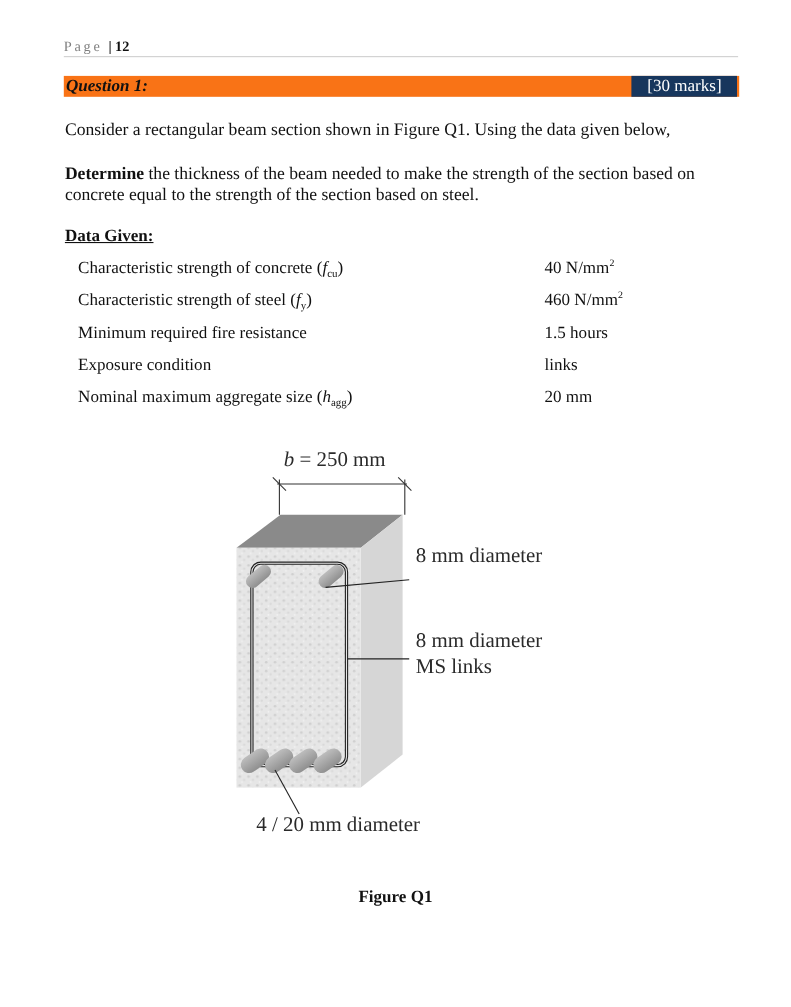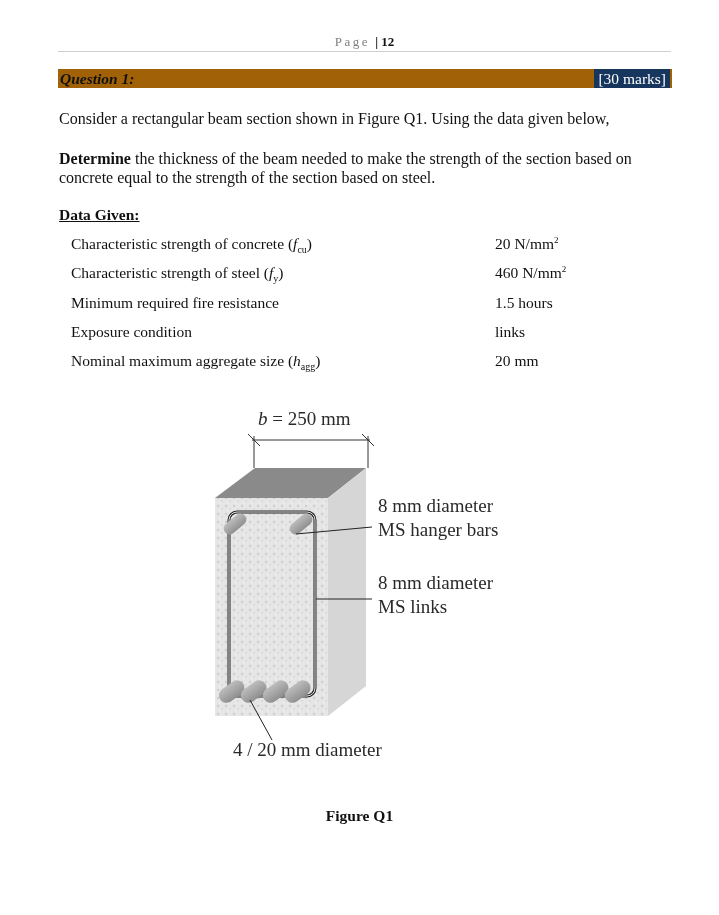--- a/index.html
+++ b/index.html
@@ -1,28 +1,28 @@
 <!DOCTYPE html>
 <html><head>
 <meta charset="utf-8">
 <style>
   html, body { margin:0; padding:0; background:#fff; }
   body { width:719px; height:915px; position:relative; overflow:hidden;
          font-family:"Liberation Serif", "DejaVu Serif", serif; color:#111; }
   .page-header { position:absolute; left:58px; right:48px; top:34px; height:17px;
-                 border-bottom:1px solid #cfcfcf; text-align:center; font-size:13px; }
+                 border-bottom:1px solid #cfcfcf; text-align:left; font-size:13px; }
   .page-label { color:#7f7f7f; letter-spacing:2.5px; }
   .page-sep { color:#111; font-weight:bold; margin-left:2px; }
   .page-num { font-weight:bold; color:#111; }
   .q-bar { position:absolute; left:58px; top:69px; width:614px; height:19px;
-           background:#a16207; }
+           background:#f97316; }
   .q-title { position:absolute; left:2px; top:0; font-size:15.5px; font-weight:bold;
              font-style:italic; line-height:19px; }
   .q-marks { position:absolute; right:2px; top:0; background:#17365d; color:#fff;
-             font-size:15.5px; line-height:19px; padding:0 4px; }
+             font-size:15.5px; line-height:19px; padding:0 14px; }
   .para { position:absolute; left:59px; width:615px; font-size:16px; line-height:19px; }
   .p1 { top:109px; }
   .p2 { top:149px; }
   .p2 b { font-weight:bold; }
   .data-heading { position:absolute; left:59px; top:206px; font-size:15.5px; font-weight:bold;
                   text-decoration:underline; }
   .data-row { position:absolute; left:59px; width:620px; font-size:15.5px; height:20px; }
   .data-label { position:absolute; left:12px; }
   .data-value { position:absolute; left:436px; }
   sup { font-size:9px; vertical-align:super; line-height:0; }
@@ -45,21 +45,21 @@
   <span class="q-marks">[30 marks]</span>
 </div>
 
 <div class="para p1">Consider a rectangular beam section shown in Figure Q1. Using the data given below,</div>
 <div class="para p2"><b>Determine</b><span> the thickness of the beam needed to make the strength of the section based on concrete equal to the strength of the section based on steel.</span></div>
 
 <div class="data-heading">Data Given:</div>
 
 <div class="data-row" style="top:235px">
   <span class="data-label"><span>Characteristic strength of concrete (</span><i>f</i><sub>cu</sub><span>)</span></span>
-  <span class="data-value"><span>20 N/mm</span><sup>2</sup></span>
+  <span class="data-value"><span>40 N/mm</span><sup>2</sup></span>
 </div>
 <div class="data-row" style="top:264px">
   <span class="data-label"><span>Characteristic strength of steel (</span><i>f</i><sub>y</sub><span>)</span></span>
   <span class="data-value"><span>460 N/mm</span><sup>2</sup></span>
 </div>
 <div class="data-row" style="top:294px">
   <span class="data-label">Minimum required fire resistance</span>
   <span class="data-value">1.5 hours</span>
 </div>
 <div class="data-row" style="top:323px">
@@ -114,21 +114,20 @@
     </g>
 
     <line x1="96" y1="134" x2="172" y2="127" stroke="#222" stroke-width="1"></line>
     <line x1="116" y1="199" x2="172" y2="199" stroke="#222" stroke-width="1"></line>
     <line x1="50" y1="300" x2="72" y2="340" stroke="#222" stroke-width="1"></line>
   </svg>
 
   <div class="fig-label" style="left:58px; top:7px;"><i>b</i><span> = 250 mm</span></div>
   <div class="fig-label" style="left:178px; top:94px;">
     <div>8 mm diameter</div>
-    <div>MS hanger bars</div>
   </div>
   <div class="fig-label" style="left:178px; top:171px;">
     <div>8 mm diameter</div>
     <div>MS links</div>
   </div>
   <div class="fig-label" style="left:33px; top:338px;">
     <div>4 / 20 mm diameter</div>
   </div>
 </div>
 

